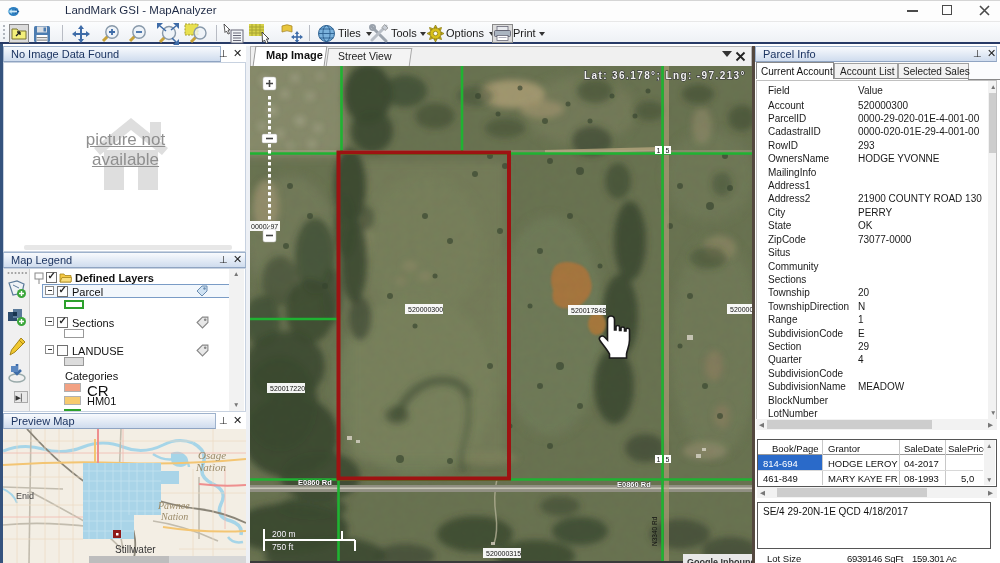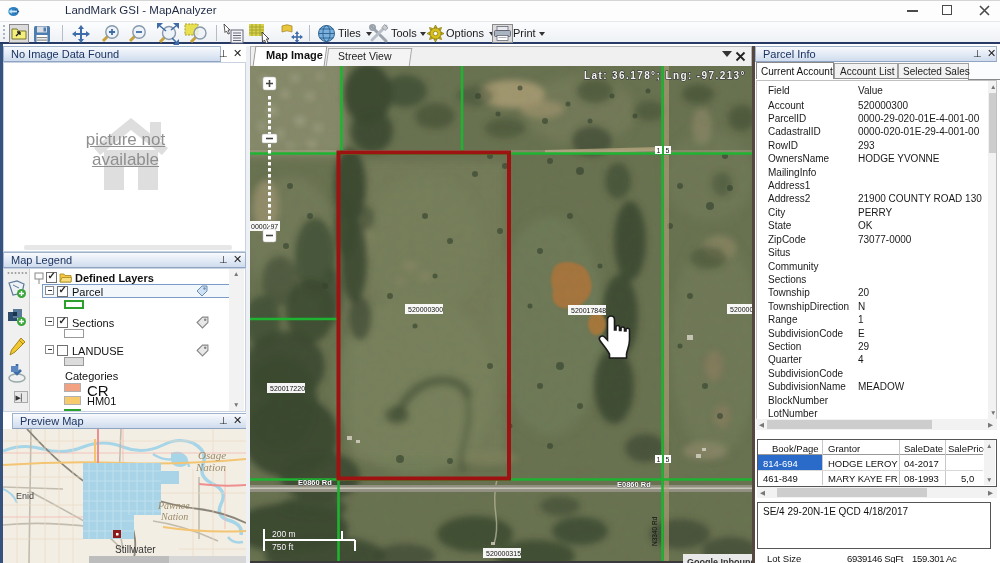--- a/index.html
+++ b/index.html
@@ -304,21 +304,21 @@
   <div class="abs" style="left:83px;top:113px;font-size:15px;color:#111;">CR</div>
   <div class="abs" style="left:60px;top:127px;width:17px;height:9px;background:#f7ca6e;border:1px solid #b0b0b0;"></div>
   <div class="abs" style="left:83px;top:126px;font-size:11px;color:#111;">HM01</div>
   <div class="abs" style="left:60px;top:140px;width:17px;height:2px;background:#fff;border:1px solid #2ca02c;"></div>
 
   <div class="abs" style="left:225px;top:0;width:15px;height:142px;background:#f2f2f2;"></div>
   <div class="abs arr" style="left:229px;top:1px;">▲</div>
   <div class="abs arr" style="left:229px;top:132px;">▼</div>
 </div>
 
-<div class="abs phead" style="left:12px;top:413px;width:243px;height:16px;">
+<div class="abs phead" style="left:3px;top:413px;width:213px;height:16px;">
   <div class="ptitle">Preview Map</div>
 </div>
 <div class="abs pinx" style="left:219px;top:415px;font-size:10px;">⊥</div>
 <div class="abs pinx" style="left:233px;top:414px;">✕</div>
 <div class="abs" id="previewmap" style="left:3px;top:429px;width:243px;height:134px;">
 <svg width="243" height="134" viewBox="0 0 243 134">
  <rect width="243" height="134" fill="#f3eee4"></rect>
 
  <g stroke="#a6d5e8" fill="none">
   <path d="M0 22 Q20 14 40 20 Q60 26 80 18 Q100 10 120 18 Q140 26 160 16 Q175 8 190 14" stroke-width="3"></path>

